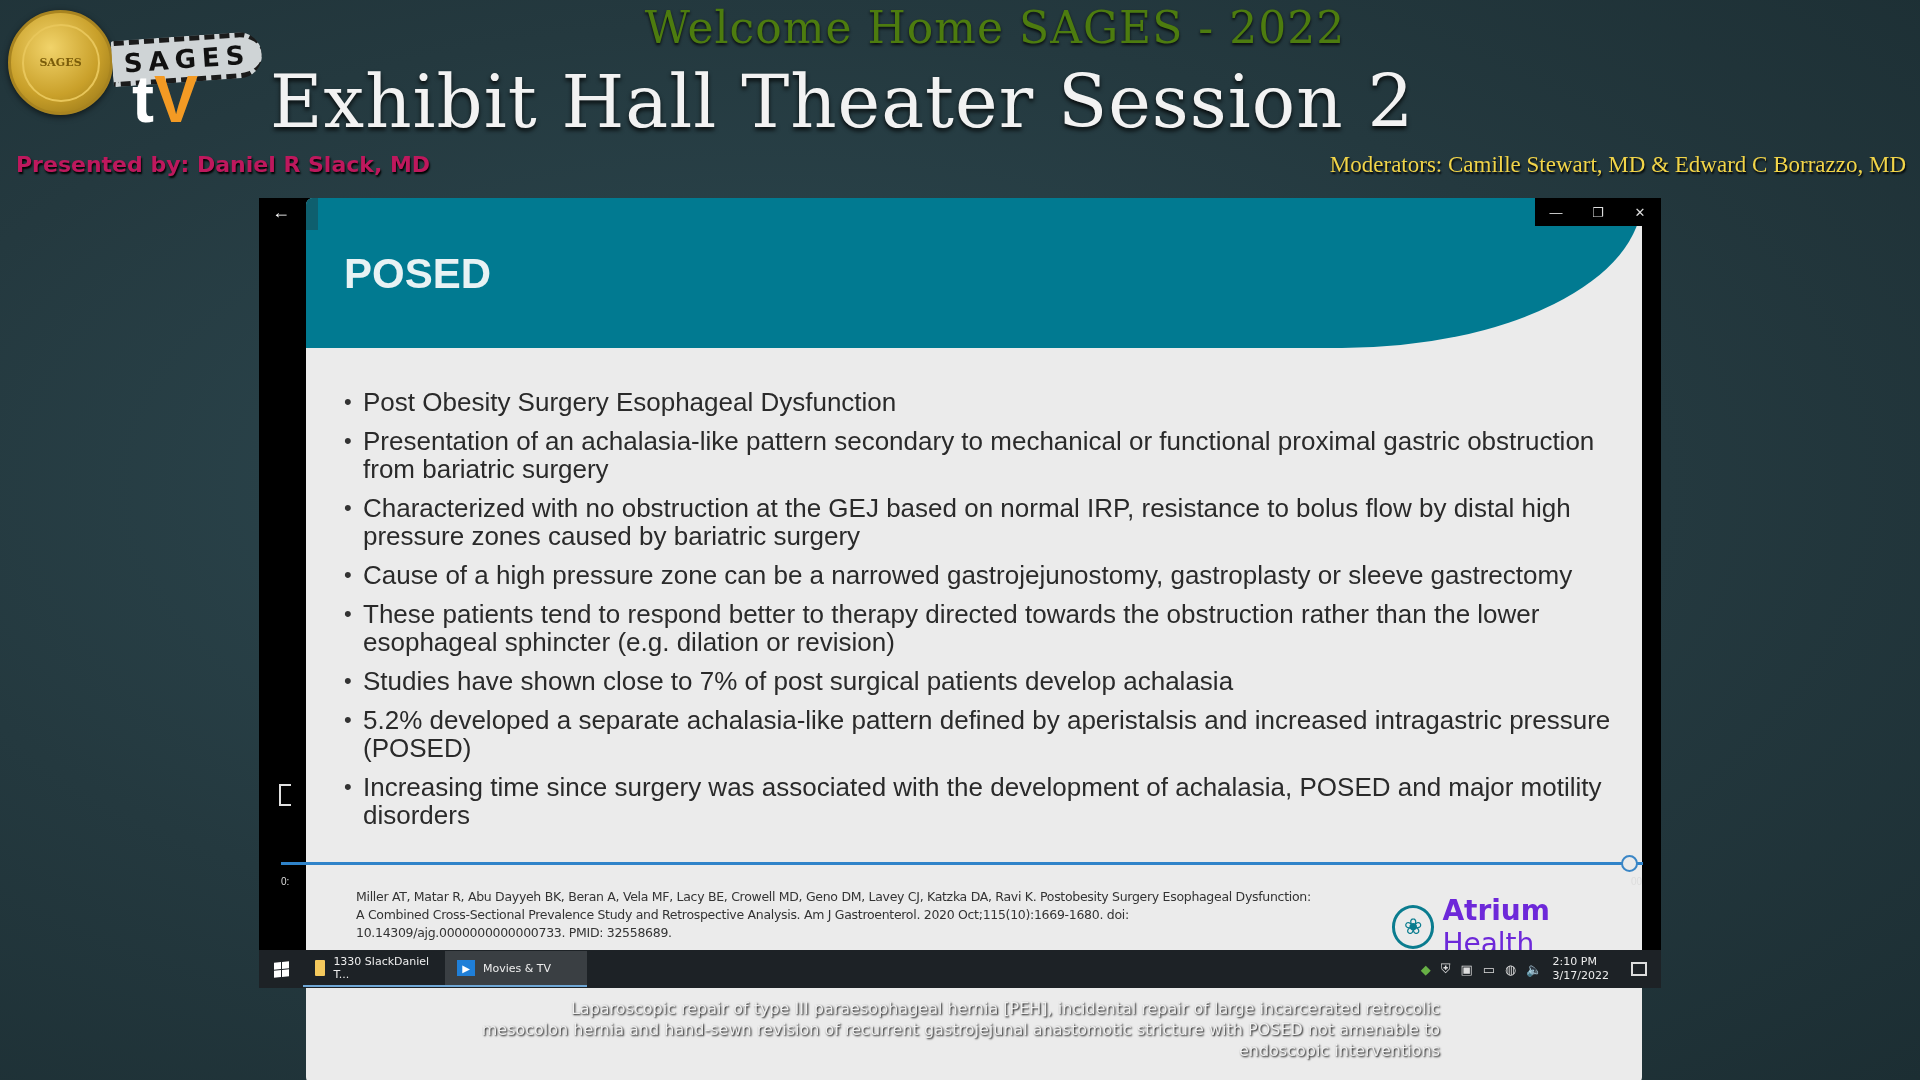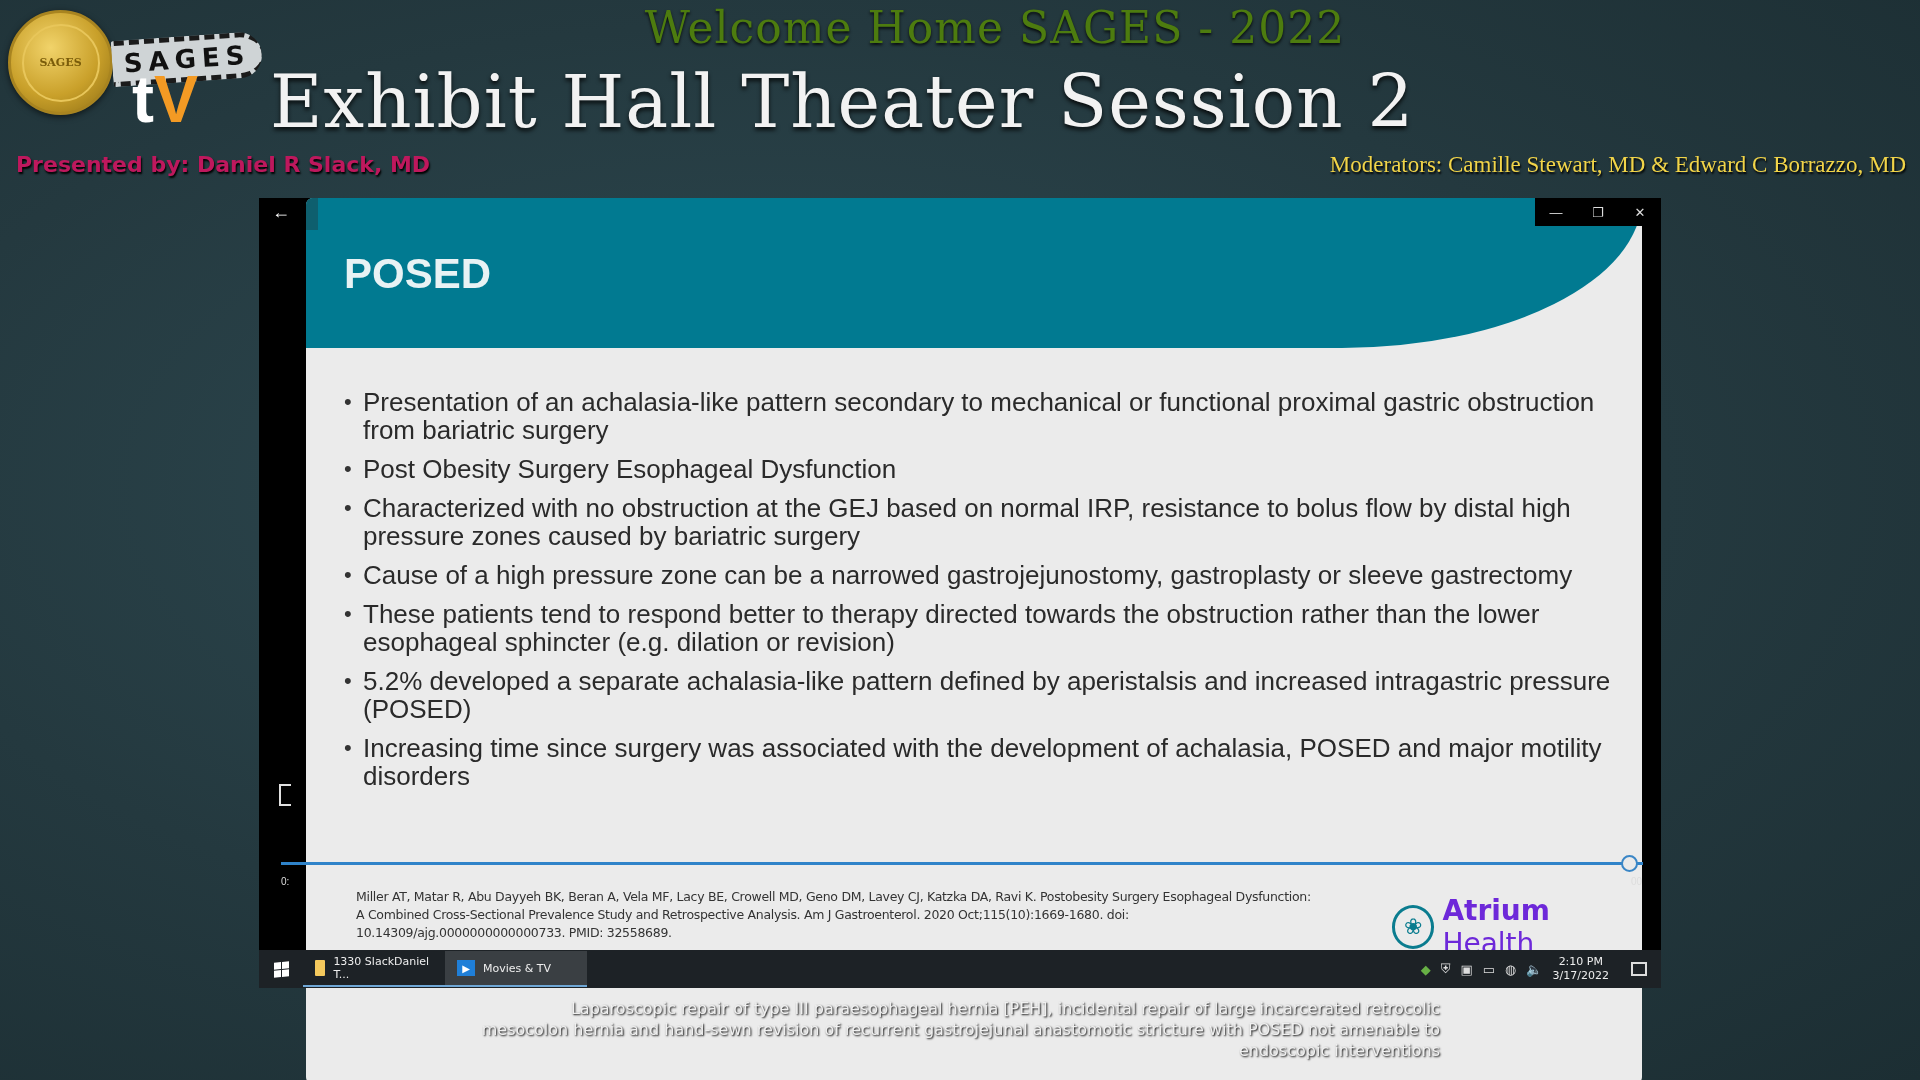--- a/index.html
+++ b/index.html
@@ -143,21 +143,21 @@
     .folder-icon { width: 12px; height: 16px; background: #f4c95d; border-radius: 1px; }
     .movies-icon {
       width: 18px; height: 16px; background: #1f7fd8; color: #fff; font-size: 10px;
       display: flex; align-items: center; justify-content: center;
     }
     .tray {
       position: absolute; right: 0; top: 0; height: 38px; display: flex; align-items: center; gap: 10px; padding-right: 14px;
     }
     .tray-icon { font-size: 13px; color: #ddd; cursor: pointer; }
     .tray-icon.nvidia { color: #67b045; }
-    .clock { color: #eee; font-size: 11px; text-align: center; line-height: 14px; cursor: pointer; font-family: "DejaVu Sans", sans-serif; }
+    .clock { color: #eee; font-size: 11px; line-height: 14px; cursor: pointer; font-family: "DejaVu Sans", sans-serif; }
     .notif-icon {
       width: 16px; height: 14px; border: 2px solid #ddd; margin-left: 12px; cursor: pointer; position: relative;
     }
     
     .description {
       position: absolute; left: 480px; top: 998px; width: 960px; text-align: right; color: #f0f0f0;
       font-size: 16px; line-height: 21px; font-family: "DejaVu Sans", sans-serif;
       text-shadow: 1px 1px 2px #000;
     }
   </style>
@@ -179,25 +179,26 @@
 <div class="presenter">Presented by: Daniel R Slack, MD</div>
 <div class="moderators">Moderators: Camille Stewart, MD &amp; Edward C Borrazzo, MD</div>
 
 <div class="screen">
   <div class="slide">
     <div class="slide-header">
       <div class="tab-dark"></div>
     </div>
     <div class="slide-title">POSED</div>
     <ul class="bullets">
+      <li>Post Obesity Surgery Esophageal Dysfunction</li>
       <li>Presentation of an achalasia-like pattern secondary to mechanical or functional proximal gastric obstruction from bariatric surgery</li>
-      <li>Post Obesity Surgery Esophageal Dysfunction</li>
       <li>Characterized with no obstruction at the GEJ based on normal IRP, resistance to bolus flow by distal high pressure zones caused by bariatric surgery</li>
       <li>Cause of a high pressure zone can be a narrowed gastrojejunostomy, gastroplasty or sleeve gastrectomy</li>
       <li>These patients tend to respond better to therapy directed towards the obstruction rather than the lower esophageal sphincter (e.g. dilation or revision)</li>
+      <li>Studies have shown close to 7% of post surgical patients develop achalasia</li>
       <li>5.2% developed a separate achalasia-like pattern defined by aperistalsis and increased intragastric pressure (POSED)</li>
       <li>Increasing time since surgery was associated with the development of achalasia, POSED and major motility disorders</li>
     </ul>
     <div class="citation">Miller AT, Matar R, Abu Dayyeh BK, Beran A, Vela MF, Lacy BE, Crowell MD, Geno DM, Lavey CJ, Katzka DA, Ravi K. Postobesity Surgery Esophageal Dysfunction: A Combined Cross-Sectional Prevalence Study and Retrospective Analysis. Am J Gastroenterol. 2020 Oct;115(10):1669-1680. doi: 10.14309/ajg.0000000000000733. PMID: 32558689.</div>
     <div class="atrium">
       <div class="atrium-icon">❀</div>
       <div class="atrium-text">
         <b>Atrium</b> <span>Health</span>
       </div>
     </div>

